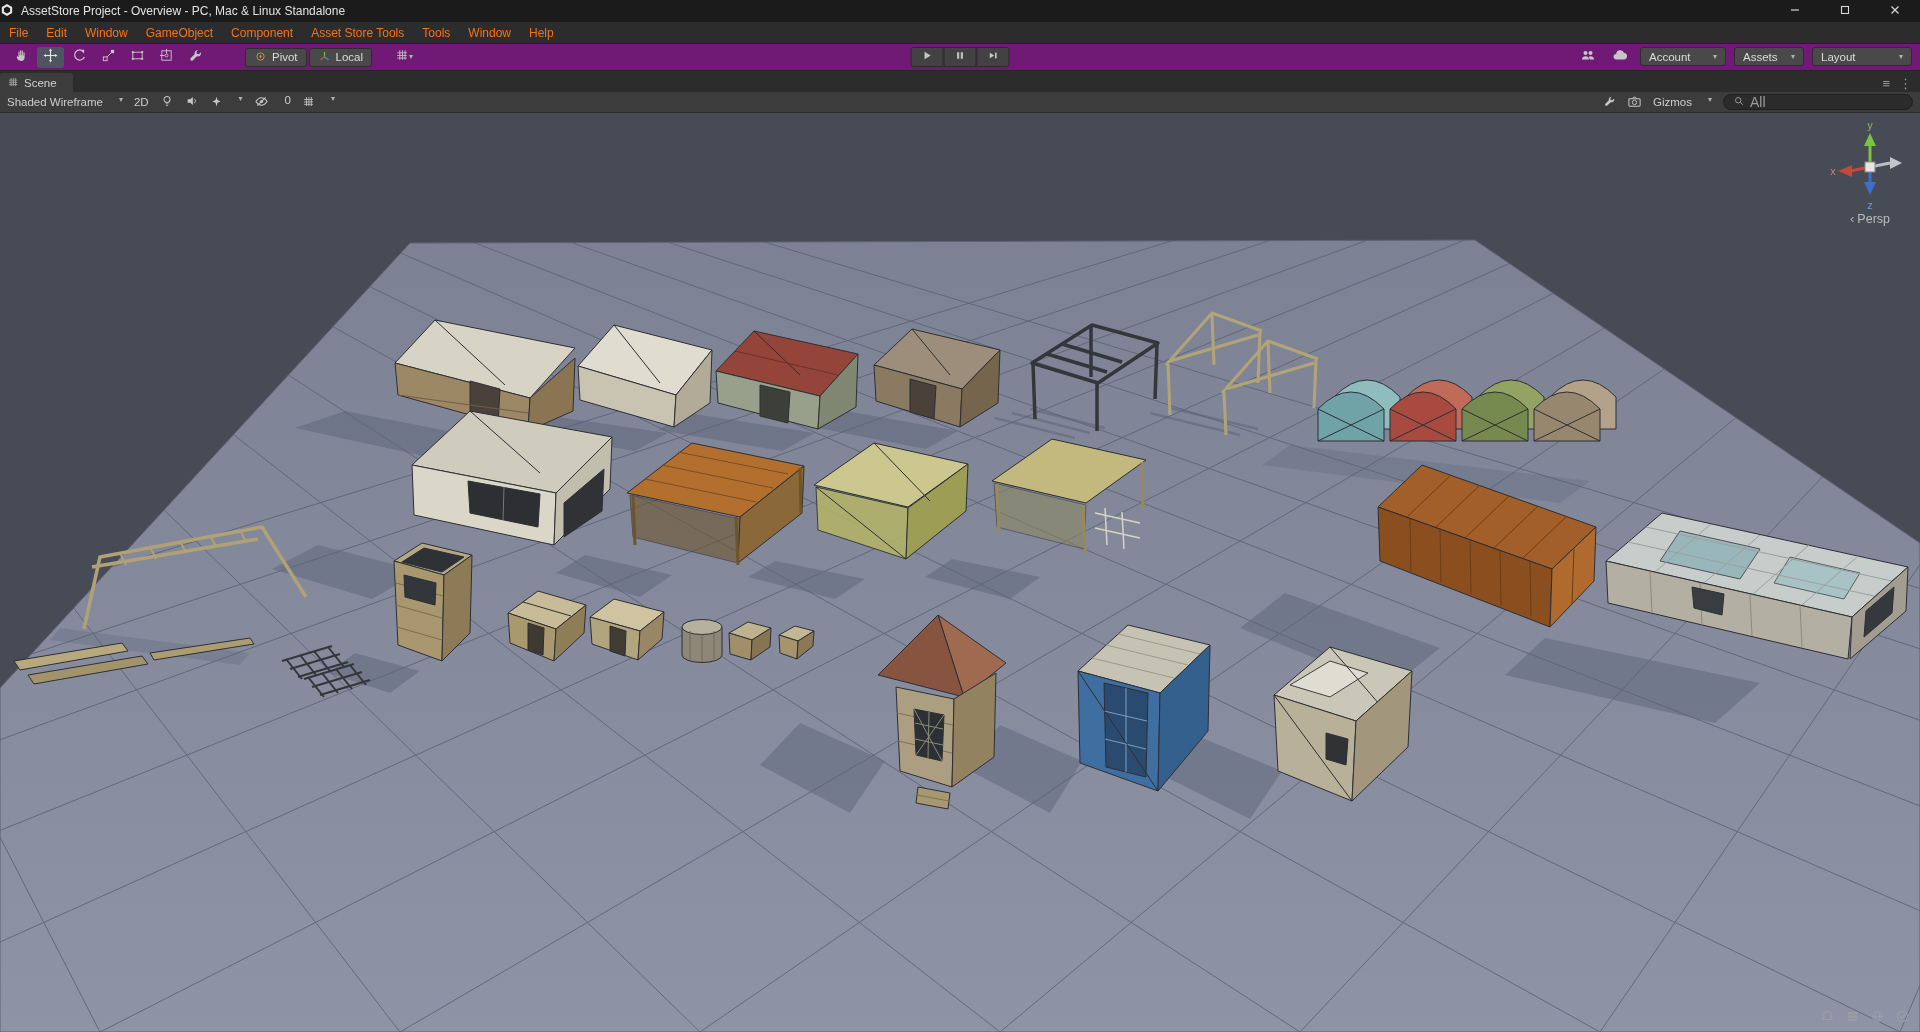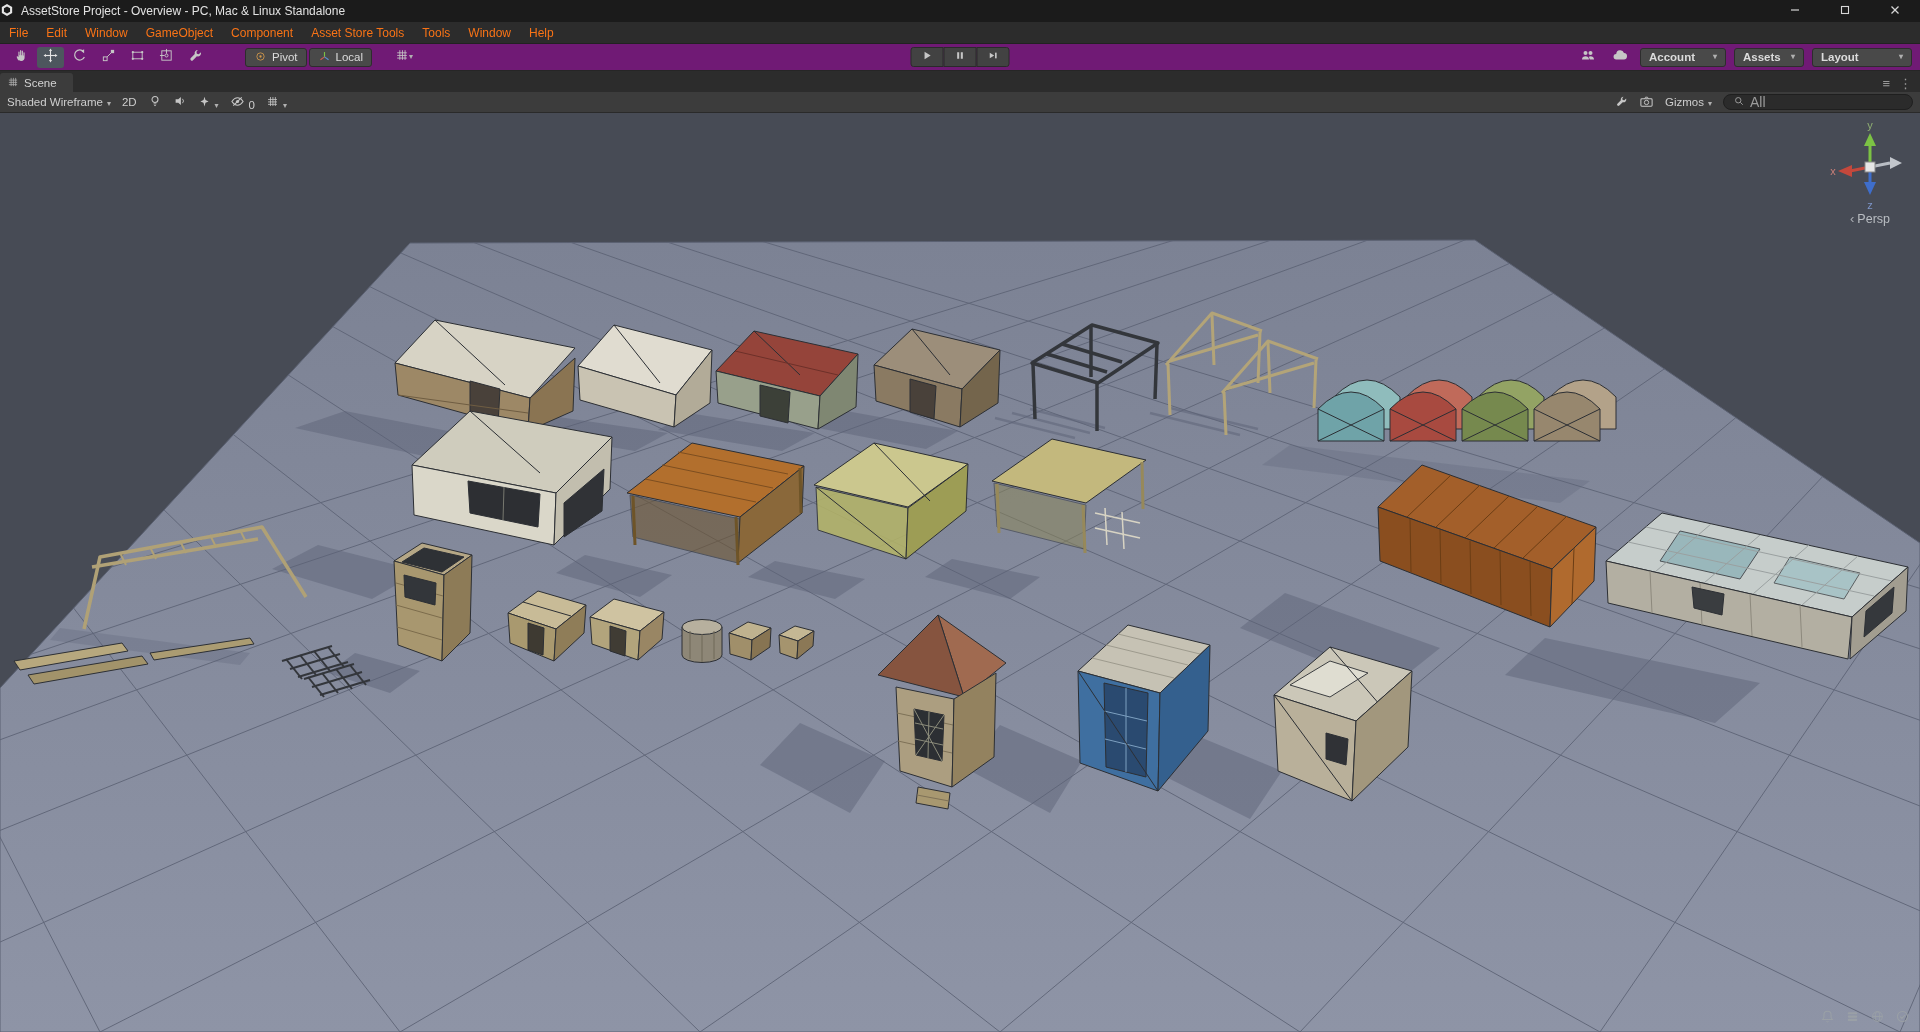--- a/index.html
+++ b/index.html
@@ -21,32 +21,32 @@
   .toolbar { height:27px; background:#701a75; border-bottom:1px solid #262626; display:flex; align-items:center; padding:0 8px; position:relative; }
   .tool-group { display:flex; gap:2px; }
   .tool-btn { width:27px; height:21px; border-radius:3px; display:flex; align-items:center; justify-content:center; }
   .tool-btn.selected { background:#4d565e; }
   .pill { height:19px; background:#494949; border:1px solid #2d2d2d; border-radius:3px; color:#dcdcdc; font-size:11.5px; display:flex; align-items:center; gap:5px; padding:0 8px; }
   .caret { font-size:8px; color:#b0b0b0; line-height:1; }
   .play-group { position:absolute; left:50%; top:3px; transform:translateX(-50%); display:flex; }
   .play-btn { width:33px; height:20px; background:#424242; border:1px solid #2a2a2a; display:flex; align-items:center; justify-content:center; }
   .play-btn:first-child { border-radius:3px 0 0 3px; }
   .play-btn:last-child { border-radius:0 3px 3px 0; }
-  .right-group { margin-left:auto; display:flex; align-items:center; gap:8px;font-weight:bold; }
+  .right-group { margin-left:auto; display:flex; align-items:flex-start; gap:8px; }
   .icon-btn { width:24px; height:20px; display:flex; align-items:center; justify-content:center; }
   .dd-account { width:86px; justify-content:space-between; }
   .dd-layers  { width:70px; justify-content:space-between; }
   .dd-layout  { width:100px; justify-content:space-between; }
   
   .tabbar { height:21px; background:#2c2c2c; display:flex; align-items:flex-end; position:relative; }
   .tab { height:19px; background:#3c3c3c; border-radius:3px 3px 0 0; display:flex; align-items:center; gap:5px; padding:0 16px 0 7px; font-size:11.5px; color:#d2d2d2; }
   .tab-right-icons { position:absolute; right:8px; bottom:2px; display:flex; gap:9px; color:#9a9a9a; font-size:13px; line-height:1; }
   
   .scene-toolbar { height:21px; background:#3c3c3c; border-bottom:1px solid #2a2a2a; display:flex; align-items:center; font-size:11.5px; color:#cecece; padding:0 7px; gap:11px; }
-  .st-item { display:flex; align-items:flex-end; gap:4px; }
+  .st-item { display:flex; align-items:flex-start; gap:16px; }
   .st-right { margin-left:auto; display:flex; align-items:center; gap:11px; }
   .search { display:flex; align-items:center; gap:5px; background:#2b2b2b; border:1px solid #1f1f1f; border-radius:9px; height:16px; padding:0 9px; width:190px; }
   .search-input { background:transparent; border:none; outline:none; color:#9b9b9b; font-size:14px; width:100%; font-family:"Liberation Sans",sans-serif; padding:0; }
   
   .viewport { position:relative; width:1920px; height:919px; background:#474b55; overflow:hidden; }
   .scene-svg { position:absolute; left:0; top:0; }
   .axis-gizmo { position:absolute; left:1826px; top:4px; }
   .persp { position:absolute; left:1820px; top:98px; width:100px; text-align:center; color:#b9bdc2; font-size:12.5px; }
   .persp-caret { color:#a8acb2; margin-right:3px; font-size:13px; }
   .watermark { position:absolute; left:10px; bottom:7px; border:3px solid #c9c9c9; box-shadow:0 0 0 1px #33353a, inset 0 0 0 1px #33353a; background:rgba(34,37,43,.38); padding:3px 12px 6px; text-align:center; color:#d8d8d8; }

